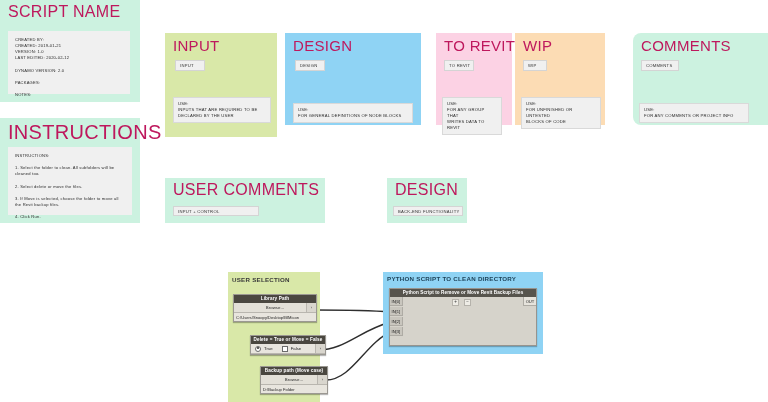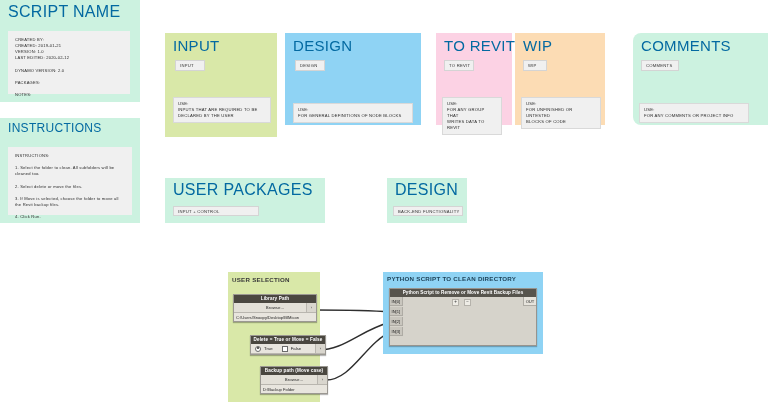--- a/index.html
+++ b/index.html
@@ -10,21 +10,21 @@
     position:relative;
     overflow:hidden;
     -webkit-font-smoothing:antialiased;
   }
   .abs{position:absolute;}
 
   
   .group{position:absolute;box-sizing:border-box;}
   .group-title{
     font-weight:400;
-    color:#0369a1;
+    color:#be185d;
     letter-spacing:.3px;
     line-height:1;
     white-space:nowrap;
   }
   
   .chip{
     position:absolute;
     box-sizing:border-box;
     background:#f0f0f0;
     border:1px solid #d4d4d4;
@@ -210,21 +210,21 @@
 VERSION: 1.0
 LAST EDITED: 2020-02-12
 
 DYNAMO VERSION: 2.0
 
 PACKAGES:
 
 NOTES:</div>
 
 <div class="group" style="left:0;top:118px;width:140px;height:105px;background:#ccf2e0;"></div>
-<div class="group-title abs" style="left:8px;top:122px;font-size:12px;">INSTRUCTIONS</div>
+<div class="group-title abs" style="left:8px;top:122px;font-size:20px;">INSTRUCTIONS</div>
 <div class="panel-body" style="left:8px;top:147px;width:124px;height:68px;">INSTRUCTIONS:
 
 1. Select the folder to clean. All subfolders will be cleaned too.
 
 2. Select delete or move the files.
 
 3. If Move is selected, choose the folder to move all the Revit backup files.
 
 4. Click Run.</div>
 
@@ -259,21 +259,21 @@
     <div class="group" style="left: 633px; top: 33px; width: 150px; height: 92px; background: rgb(204, 242, 224); border-radius: 8px;">
       <div class="group-title" style="position: absolute; left: 8px; top: 5px; font-size: 15px;">COMMENTS</div>
       <div class="chip" style="left: 8px; top: 27px; width: 38px; height: 11px;">COMMENTS</div>
       <div class="note" style="left: 6px; top: 70px; width: 110px; min-height: 16px;">USE:
 FOR ANY COMMENTS OR PROJECT INFO</div>
     </div>
   </div>
 
 <div id="section-groups-root">
     <div class="group" style="left: 165px; top: 178px; width: 160px; height: 45px; background: rgb(204, 242, 224);">
-      <div class="group-title" style="position: absolute; left: 8px; top: 4px; font-size: 16px;">USER PACKAGES</div>
+      <div class="group-title" style="position: absolute; left: 8px; top: 4px; font-size: 16px;">USER COMMENTS</div>
       <div class="chip" style="left: 8px; top: 28px; width: 86px; height: 10px;">INPUT + CONTROL</div>
     </div>
     <div class="group" style="left: 387px; top: 178px; width: 80px; height: 45px; background: rgb(204, 242, 224);">
       <div class="group-title" style="position: absolute; left: 8px; top: 4px; font-size: 16px;">DESIGN</div>
       <div class="chip" style="left: 6px; top: 28px; width: 70px; height: 10px;">BACK-END FUNCTIONALITY</div>
     </div>
   </div>
 
 <svg class="wires" width="768" height="402">
   <g fill="none" stroke="#2e2e2e" stroke-width="1.4">

